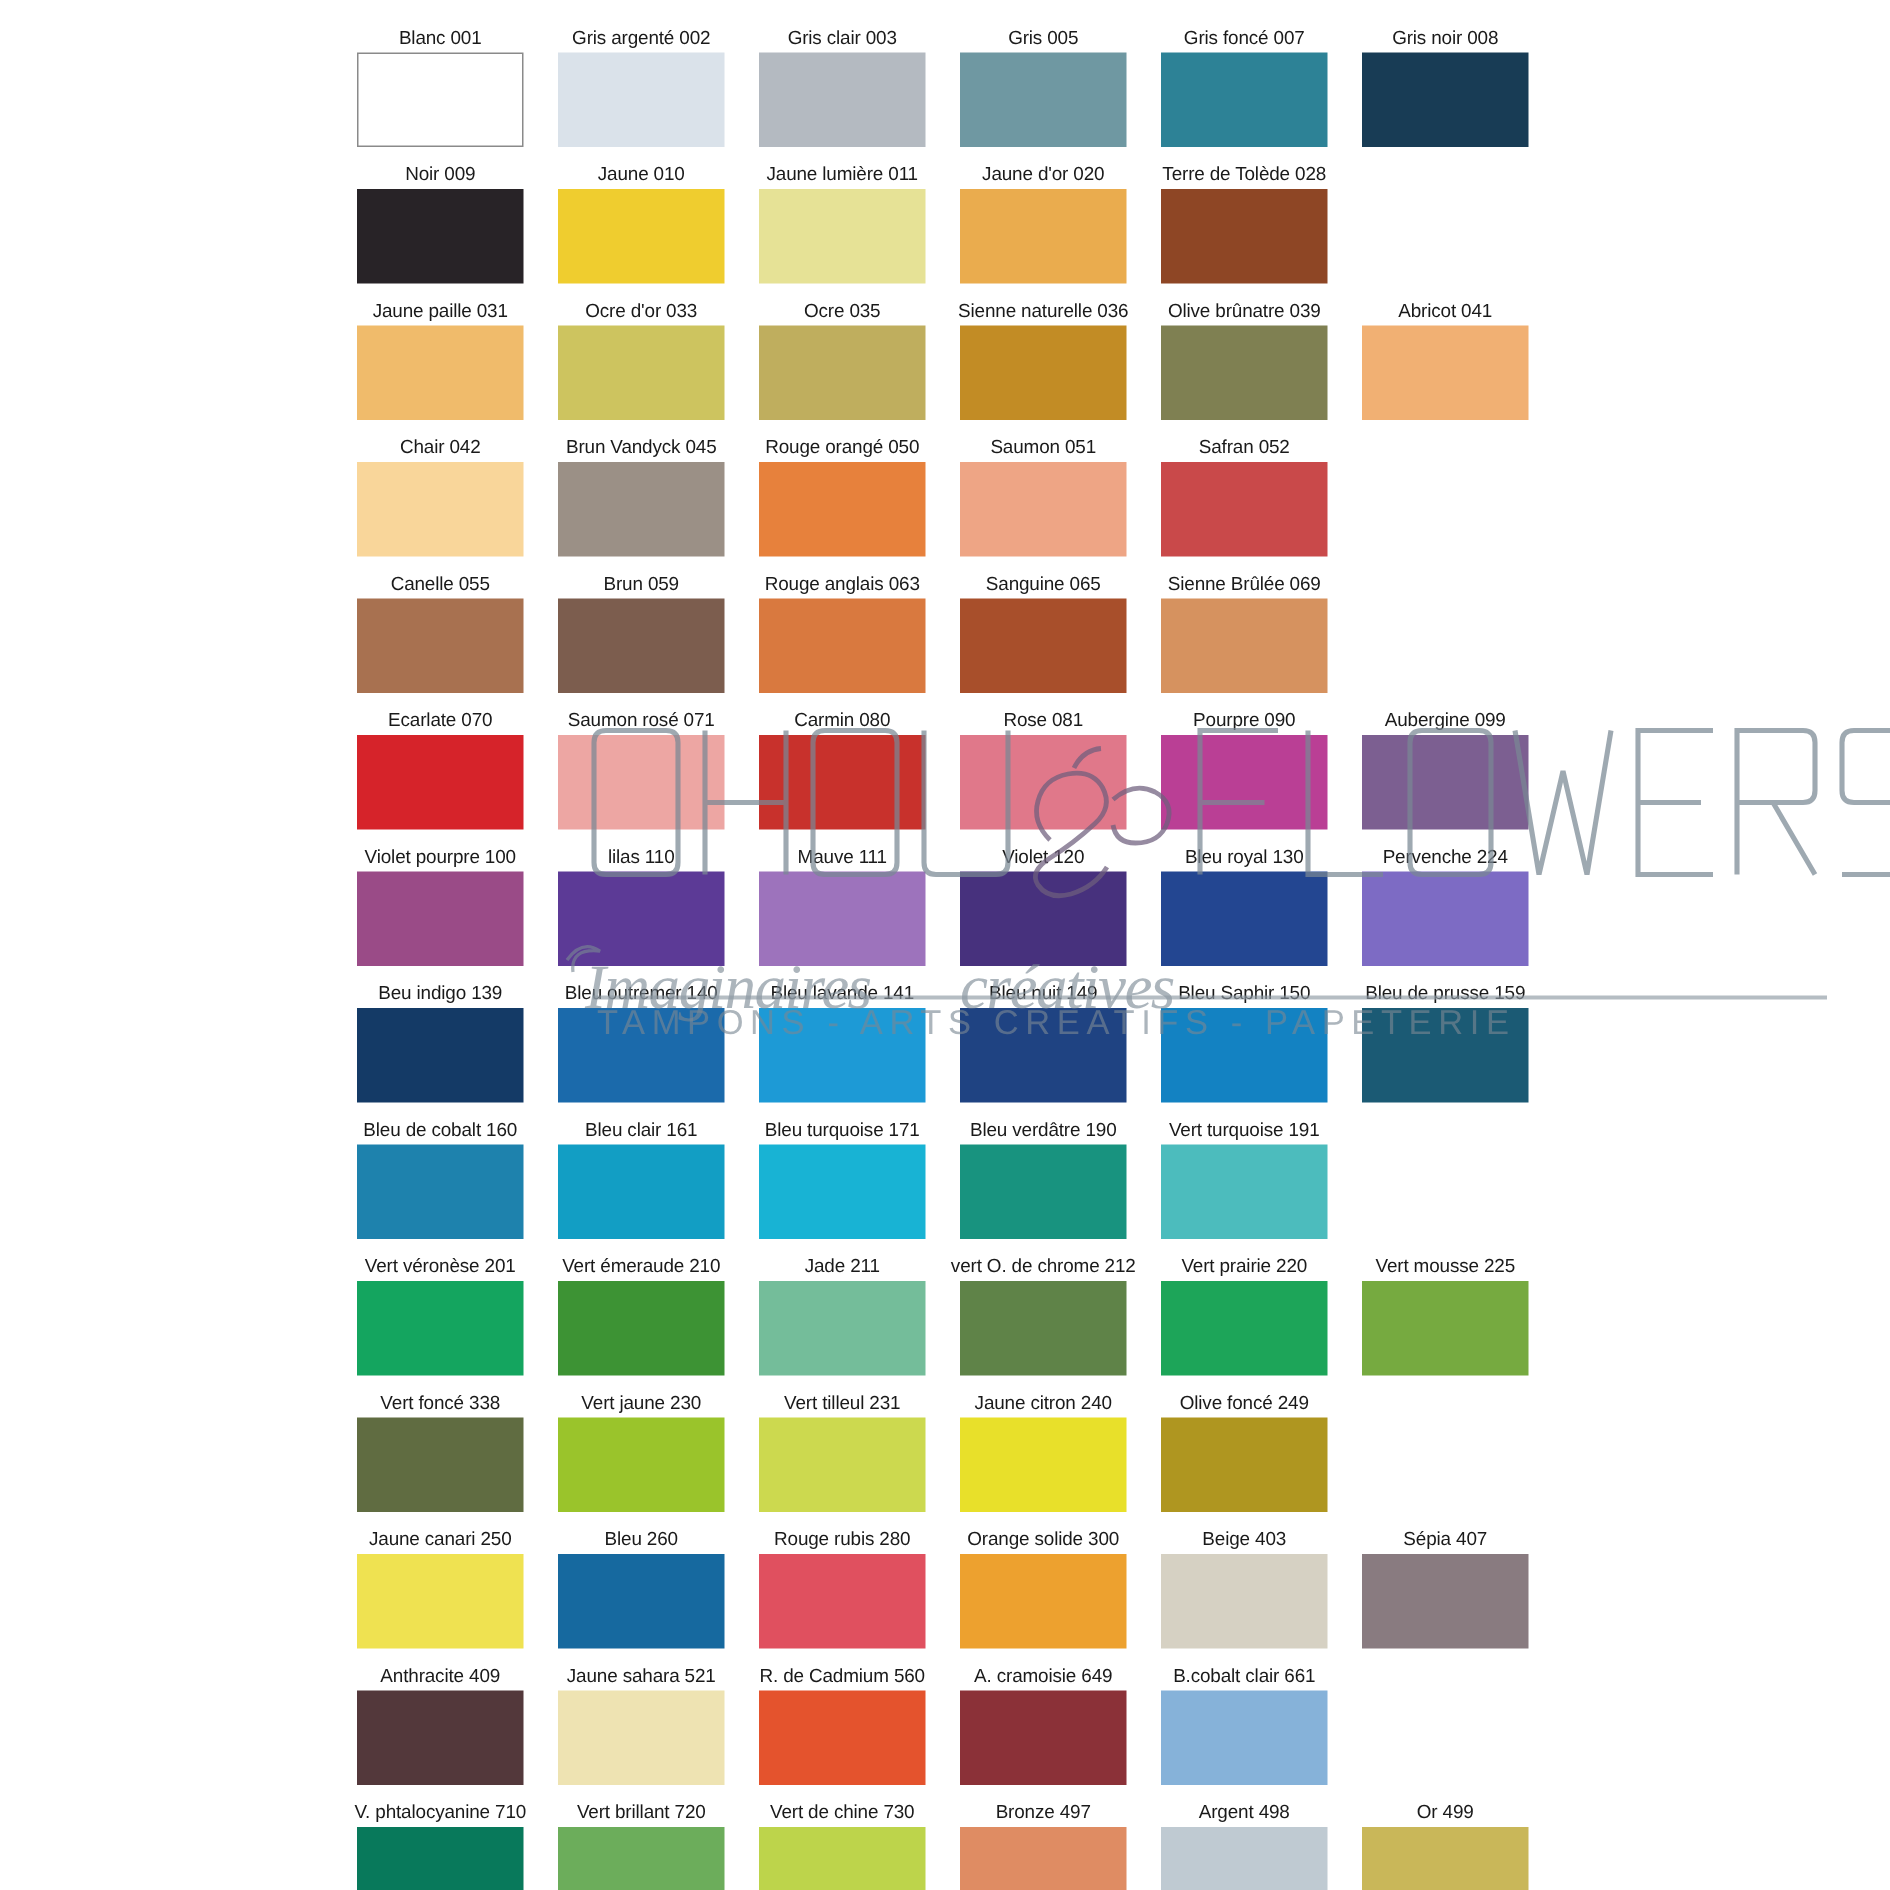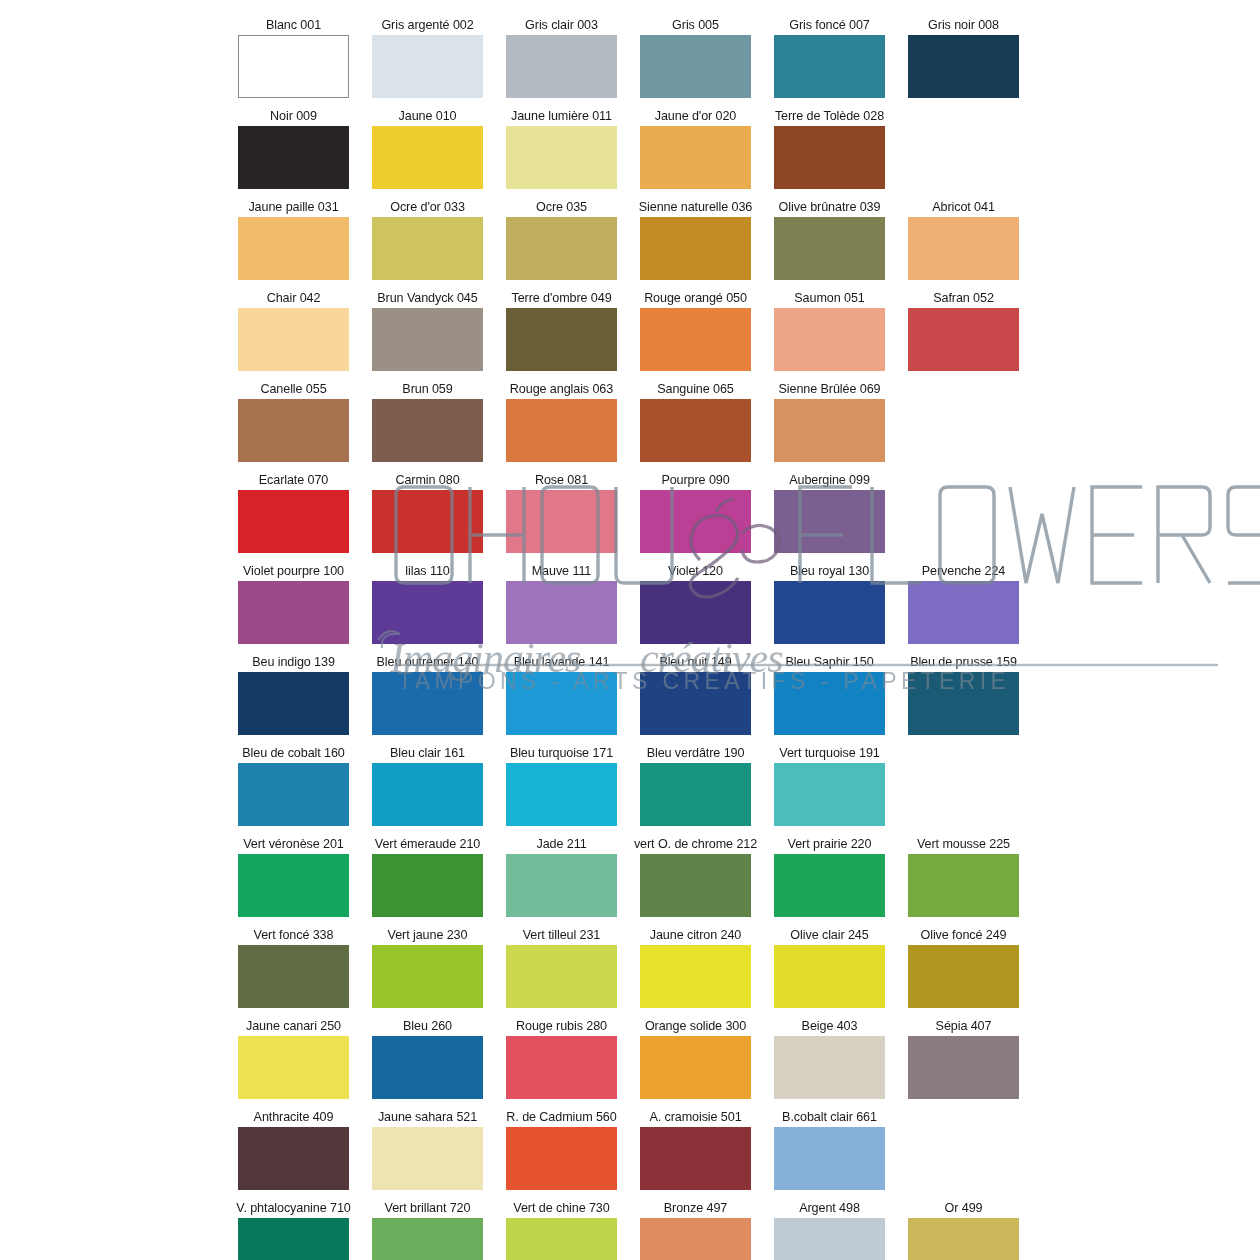--- a/index.html
+++ b/index.html
@@ -159,24 +159,20 @@
       <div class="swatch-row">
         <div class="swatch-cell">
           <div class="swatch-label">Chair 042</div>
           <div class="swatch-chip" title="Chair 042" style="background: rgb(249, 214, 154);"></div>
         </div>
         <div class="swatch-cell">
           <div class="swatch-label">Brun Vandyck 045</div>
           <div class="swatch-chip" title="Brun Vandyck 045" style="background: rgb(155, 144, 134);"></div>
         </div>
         <div class="swatch-cell">
-          <div class="swatch-label">Terre d'ombre 049</div>
-          <div class="swatch-chip" title="Terre d'ombre 049" style="background: rgb(106, 94, 55);"></div>
-        </div>
-        <div class="swatch-cell">
           <div class="swatch-label">Rouge orangé 050</div>
           <div class="swatch-chip" title="Rouge orangé 050" style="background: rgb(231, 129, 60);"></div>
         </div>
         <div class="swatch-cell">
           <div class="swatch-label">Saumon 051</div>
           <div class="swatch-chip" title="Saumon 051" style="background: rgb(238, 165, 133);"></div>
         </div>
         <div class="swatch-cell">
           <div class="swatch-label">Safran 052</div>
           <div class="swatch-chip" title="Safran 052" style="background: rgb(201, 73, 74);"></div>
@@ -203,20 +199,24 @@
           <div class="swatch-label">Sienne Brûlée 069</div>
           <div class="swatch-chip" title="Sienne Brûlée 069" style="background: rgb(214, 146, 95);"></div>
         </div>
       </div>
       <div class="swatch-row">
         <div class="swatch-cell">
           <div class="swatch-label">Ecarlate 070</div>
           <div class="swatch-chip" title="Ecarlate 070" style="background: rgb(214, 35, 42);"></div>
         </div>
         <div class="swatch-cell">
+          <div class="swatch-label">Saumon rosé 071</div>
+          <div class="swatch-chip" title="Saumon rosé 071" style="background: rgb(237, 166, 163);"></div>
+        </div>
+        <div class="swatch-cell">
           <div class="swatch-label">Carmin 080</div>
           <div class="swatch-chip" title="Carmin 080" style="background: rgb(200, 49, 44);"></div>
         </div>
         <div class="swatch-cell">
           <div class="swatch-label">Rose 081</div>
           <div class="swatch-chip" title="Rose 081" style="background: rgb(224, 120, 138);"></div>
         </div>
         <div class="swatch-cell">
           <div class="swatch-label">Pourpre 090</div>
           <div class="swatch-chip" title="Pourpre 090" style="background: rgb(186, 63, 149);"></div>
@@ -337,24 +337,20 @@
         </div>
         <div class="swatch-cell">
           <div class="swatch-label">Vert tilleul 231</div>
           <div class="swatch-chip" title="Vert tilleul 231" style="background: rgb(204, 217, 79);"></div>
         </div>
         <div class="swatch-cell">
           <div class="swatch-label">Jaune citron 240</div>
           <div class="swatch-chip" title="Jaune citron 240" style="background: rgb(232, 224, 42);"></div>
         </div>
         <div class="swatch-cell">
-          <div class="swatch-label">Olive clair 245</div>
-          <div class="swatch-chip" title="Olive clair 245" style="background: rgb(227, 220, 42);"></div>
-        </div>
-        <div class="swatch-cell">
           <div class="swatch-label">Olive foncé 249</div>
           <div class="swatch-chip" title="Olive foncé 249" style="background: rgb(175, 150, 32);"></div>
         </div>
       </div>
       <div class="swatch-row">
         <div class="swatch-cell">
           <div class="swatch-label">Jaune canari 250</div>
           <div class="swatch-chip" title="Jaune canari 250" style="background: rgb(239, 226, 81);"></div>
         </div>
         <div class="swatch-cell">
@@ -385,21 +381,21 @@
         </div>
         <div class="swatch-cell">
           <div class="swatch-label">Jaune sahara 521</div>
           <div class="swatch-chip" title="Jaune sahara 521" style="background: rgb(238, 227, 178);"></div>
         </div>
         <div class="swatch-cell">
           <div class="swatch-label">R. de Cadmium 560</div>
           <div class="swatch-chip" title="R. de Cadmium 560" style="background: rgb(228, 83, 45);"></div>
         </div>
         <div class="swatch-cell">
-          <div class="swatch-label">A. cramoisie 501</div>
+          <div class="swatch-label">A. cramoisie 649</div>
           <div class="swatch-chip" title="A. cramoisie 589" style="background: rgb(139, 49, 56);"></div>
         </div>
         <div class="swatch-cell">
           <div class="swatch-label">B.cobalt clair 661</div>
           <div class="swatch-chip" title="B.cobalt clair 661" style="background: rgb(134, 178, 217);"></div>
         </div>
       </div>
       <div class="swatch-row">
         <div class="swatch-cell">
           <div class="swatch-label">V. phtalocyanine 710</div>

